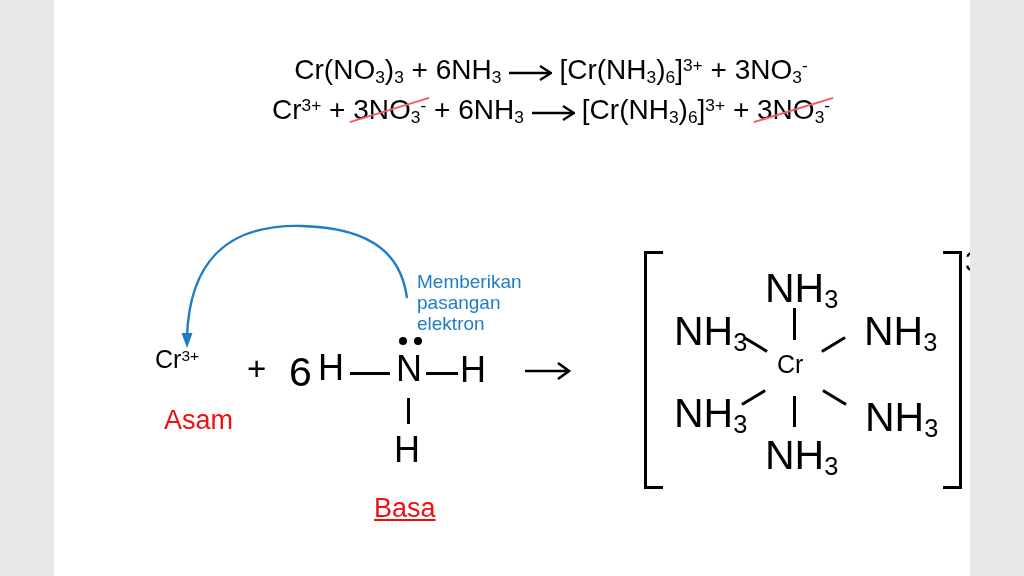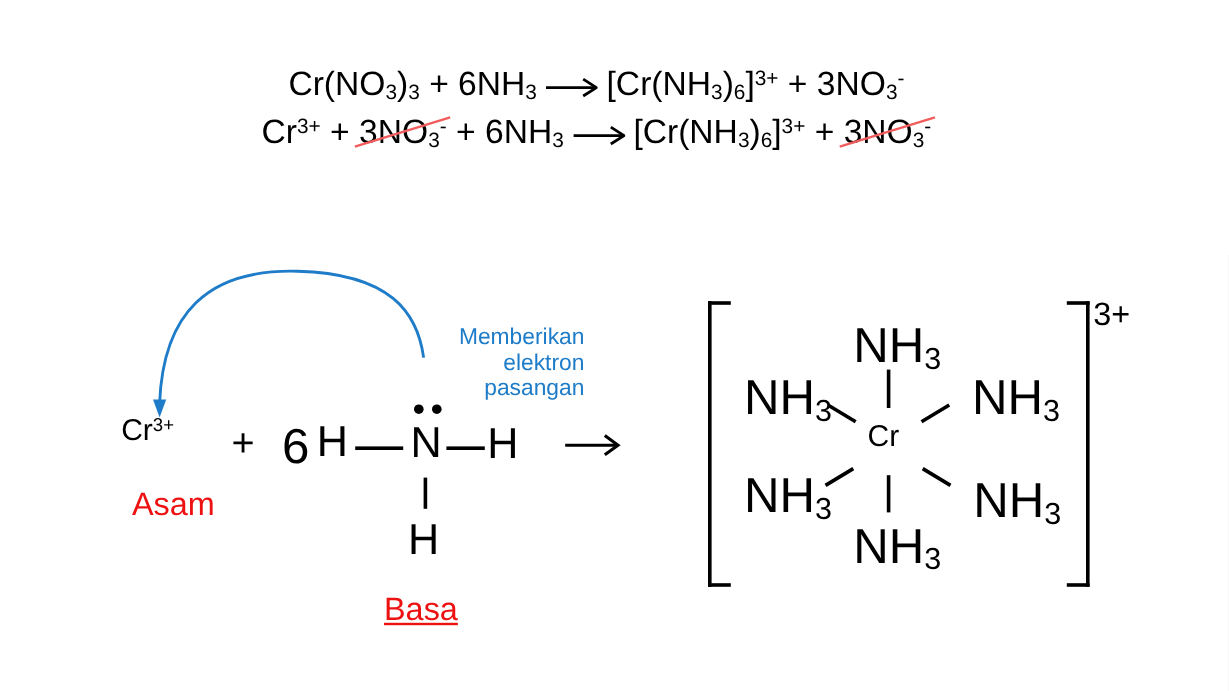--- a/index.html
+++ b/index.html
@@ -1,20 +1,20 @@
 <!DOCTYPE html>
 <html style="--ink: #000000; --red: #ee1111; --blue: #1e7cc8; --strike: #f25c5c; --bg: #ffffff;"><head>
 <meta charset="utf-8">
 <style>
   :root{
     --ink:#000000; --red:#ee1111; --blue:#1e7cc8; --strike:#f25c5c; --bg:#ffffff;
   }
   html,body{margin:0;padding:0;background:#e8e8e8;}
   .slide{
-    position:relative; width:1024px; height:576px; background:var(--bg);
+    position:relative; width:916px; height:576px; background:var(--bg);
     font-family:"Liberation Sans","DejaVu Sans",sans-serif; color:var(--ink);
     overflow:hidden; margin:0 auto;
   }
   
   .equations{
     position:absolute; top:50px; left:-15px; width:1024px;
     text-align:center; font-size:28px; line-height:40px; white-space:nowrap;
   }
   .eq-line span, .eq-line sub, .eq-line sup{white-space:pre;}
   sub{font-size:62%; vertical-align:-0.22em; line-height:0;}
@@ -41,21 +41,21 @@
   .hl{left:264px; top:350px;}
   .hb1{left:296px; top:372px; width:40px;}
   .nat{left:342px; top:351px;}
   .d1{left:345px; top:337px;} .d2{left:360px; top:337px;}
   .hb2{left:372px; top:372px; width:32px;}
   .hr{left:406px; top:352px;}
   .vb{left:353px; top:398px; width:3px; height:26px;}
   .hbm{left:340px; top:432px;}
   .basa{left:320px; top:495px;text-decoration:underline;}
   .annotation{
-    position:absolute; left:363px; top:271px; width:124px; text-align:right;
+    position:absolute; left:363px; top:271px; width:124px; text-align:left;
     color:var(--blue); font-size:19px; line-height:21px;
   }
   .curved-arrow{position:absolute; left:118px; top:216px; color:var(--blue);}
   .big-arrow{position:absolute; left:470px; top:360px; color:var(--ink);}
   
   .bracket{position:absolute; top:251px; width:16px; height:232px;}
   .lb{left:590px; border-left:3px solid var(--ink); border-top:3px solid var(--ink); border-bottom:3px solid var(--ink);}
   .rb{left:889px; border-right:3px solid var(--ink); border-top:3px solid var(--ink); border-bottom:3px solid var(--ink);}
   .charge{left:911px; top:249px;}
   .ccr{left:723px; top:352px;}
@@ -103,22 +103,22 @@
   <div class="dot d1"></div>
   <div class="dot d2"></div>
   <div class="bond hb2"></div>
   <div class="atom f36 hr">H</div>
   <div class="bond vb"></div>
   <div class="atom f36 hbm">H</div>
   <div class="atom f27 red basa">Basa</div>
 
   <div class="annotation">
     <div>Memberikan</div>
+    <div>pasangan</div>
     <div>elektron</div>
-    <div>pasangan</div>
   </div>
 
   <svg class="big-arrow" width="48" height="22" viewBox="0 0 48 22">
     <line x1="1" y1="11" x2="44" y2="11" stroke="currentColor" stroke-width="2.6"></line>
     <polyline points="34,3 45,11 34,19" fill="none" stroke="currentColor" stroke-width="2.6"></polyline>
   </svg>
 
   <div class="bracket lb"></div>
   <div class="bracket rb"></div>
   <div class="atom f27 charge">3+</div>

